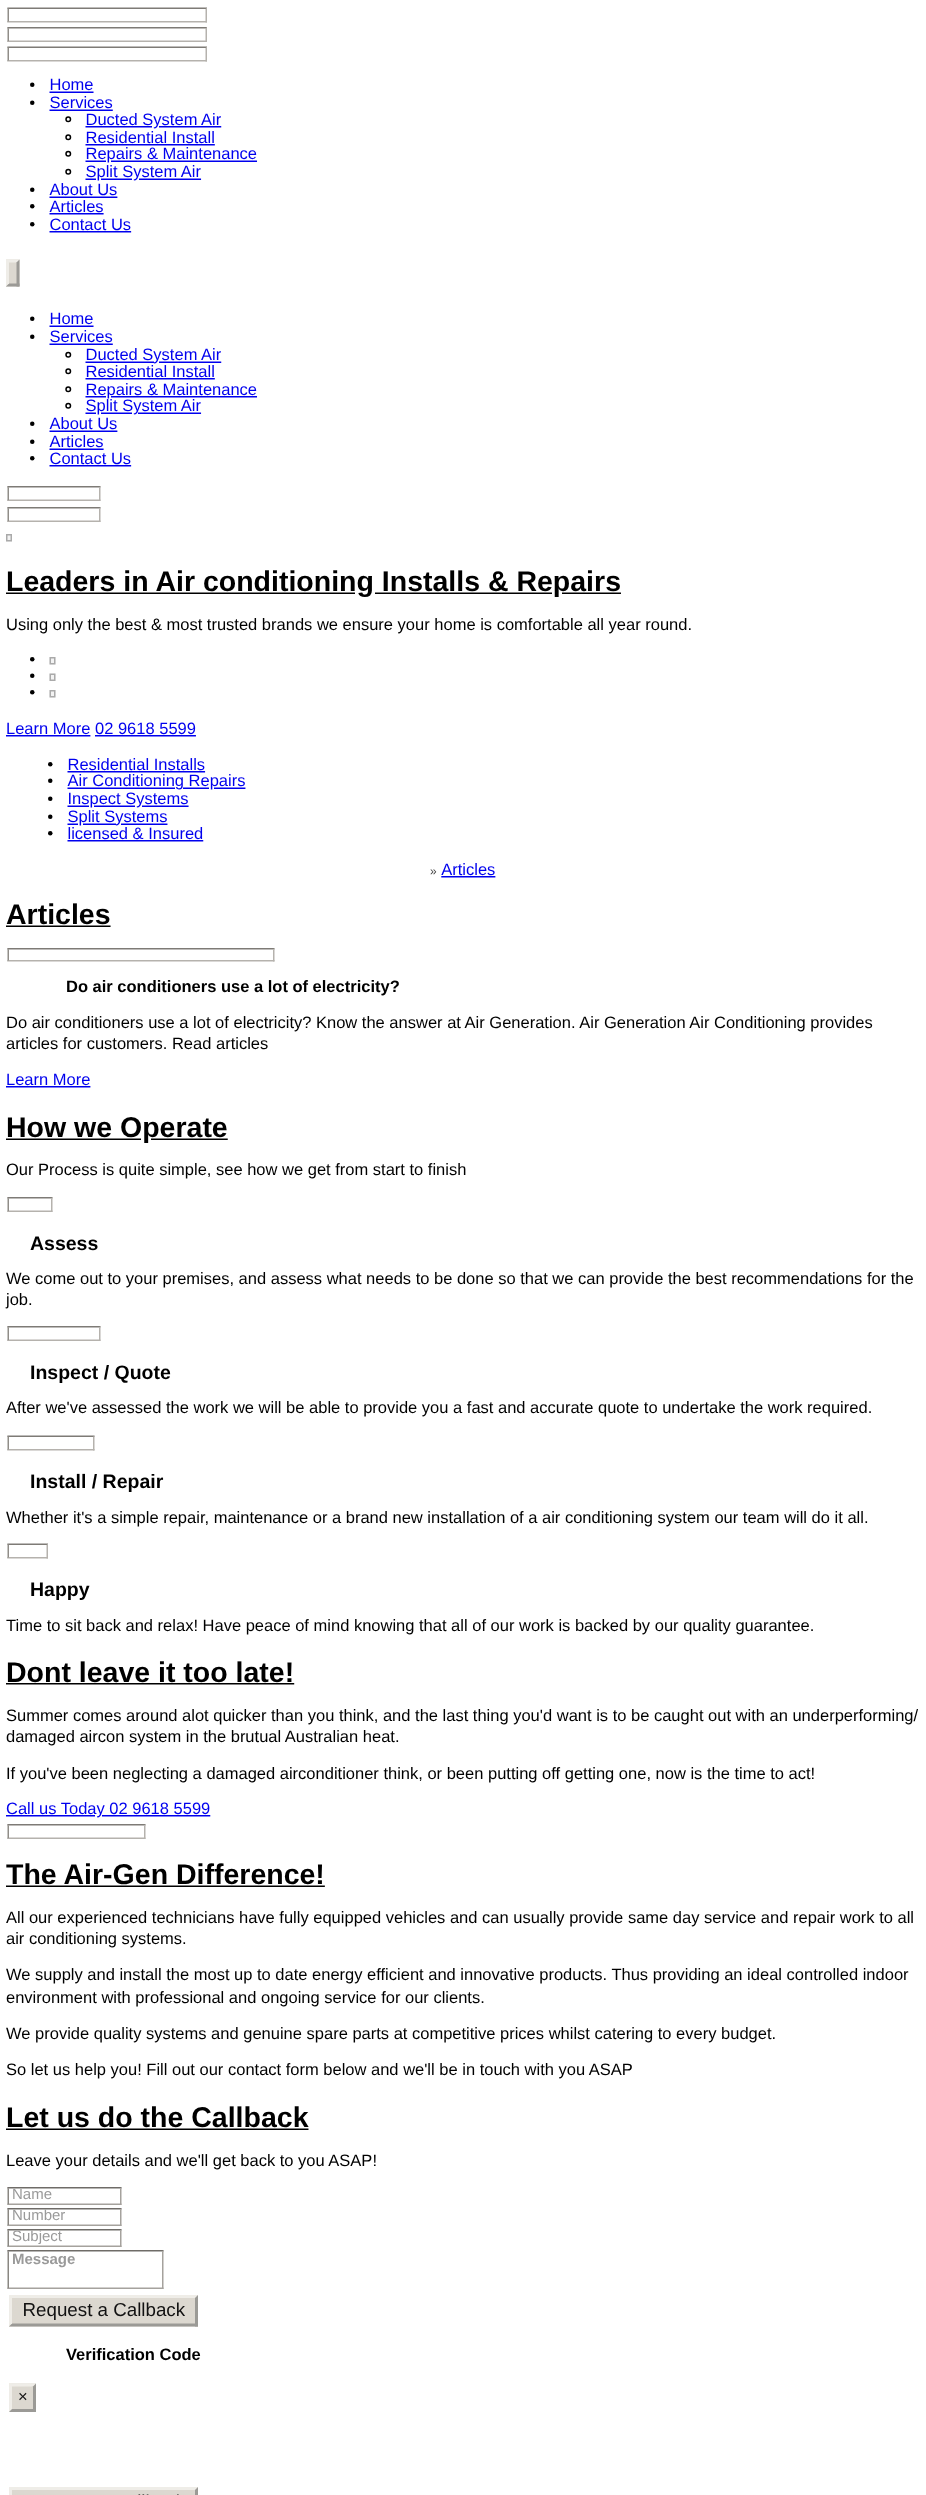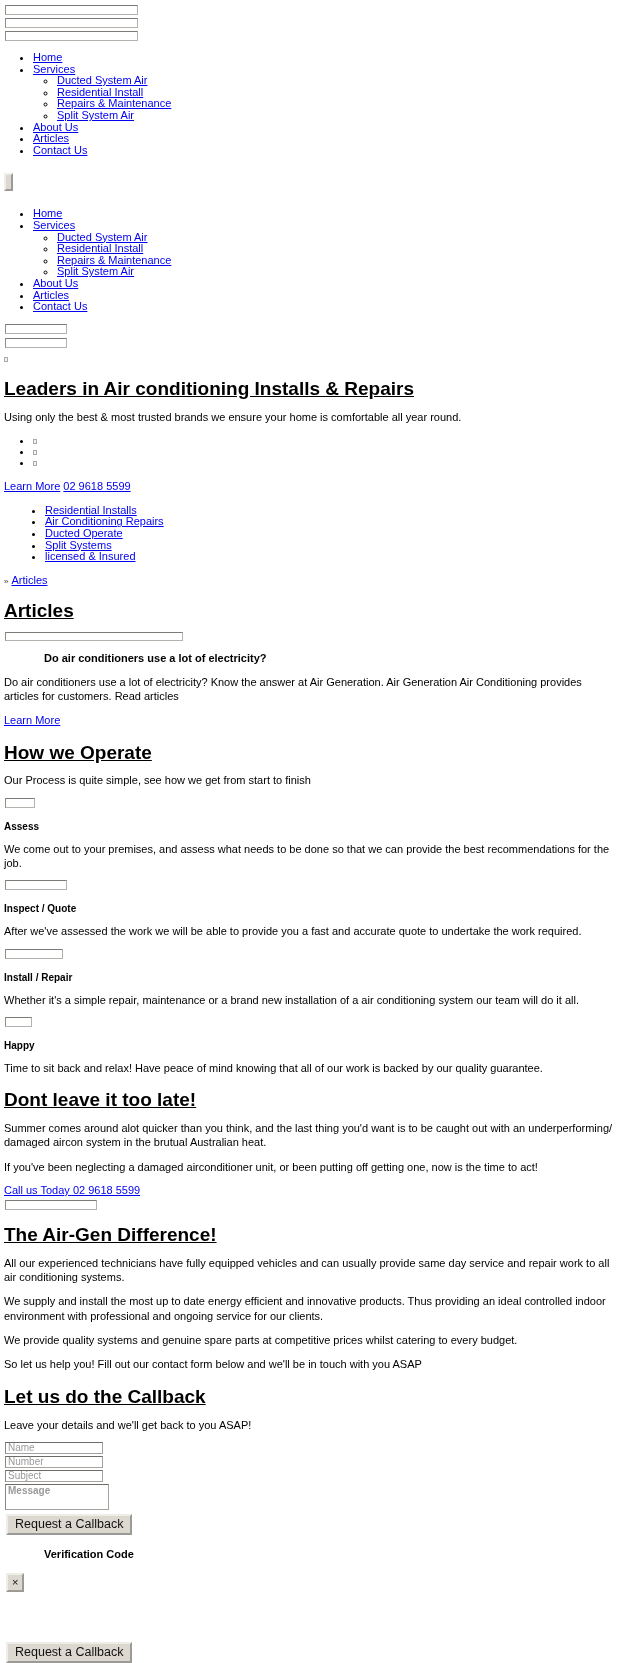--- a/index.html
+++ b/index.html
@@ -36,46 +36,46 @@
   ul.nav ul { list-style: circle; margin: 0; padding-left: 24px; }
   ul.nav li { line-height: 11.6px; }
 
   ul.linklist { list-style: disc; margin: 11px 0; padding-left: 29px; }
   ul.linklist li { line-height: 11.6px; margin-left: 12px; }
 
   ul.brands { list-style: disc; margin: 11px 0; padding-left: 29px; }
   ul.brands li { line-height: 11.2px; }
 
   h1 { font-size: 19px; line-height: 1.1; margin: 15px 0 10px 0; font-weight: bold; text-decoration: underline; }
-  h3 { font-size: 10px; margin: 13px 0 9px 0; font-weight: bold; }
+  h3 { font-size: 13px; margin: 13px 0 9px 16px; font-weight: bold; }
   .article-title, .verif-label { font-size: 11px; font-weight: bold; margin: 11px 0; padding-left: 40px; }
   p { margin: 10px 0; line-height: 1.3; }
 
-  .crumb { margin: 10px 0; }
+  .crumb { margin: 10px 0; text-align: center; }
   .crumb-sep { font-size: 8px; color: #444; margin-right: 3px; }
 
   .tiny-btn {
     width: 9px; height: 18px; padding: 0; margin: 6px 0;
     background: #dcd8d0; border: 2px outset #efede8; cursor: pointer;
   }
   .btn {
     font-family: "Liberation Sans", sans-serif;
     font-size: 12.5px; color: #111;
     background: #dcd8d0;
     border: 2px outset #efede8;
     padding: 1px 7px 2px 7px;
     margin: 2px 2px;
     cursor: pointer;
     display: inline-block;
   }
   .x-btn { font-size: 11px; padding: 1px 4px 2px 4px; }
 
   .field {
     display: block;
-    width: 98px; height: 12px;
+    width: 76px; height: 12px;
     border: 1px solid #a5a29d; border-top-color: #6f6c68; border-left-color: #8a8782;
     font-family: "Liberation Sans", sans-serif;
     font-size: 10px; padding: 0 2px; margin: 0 0 2px 1px;
     background: #fff;
   }
   .field::placeholder { color: #9a9a9a; opacity: 1; }
   textarea.field { width: 104px; height: 26px; resize: none; font-weight: bold; }
 
   .captcha-spacer { height: 46px; }
 </style>
@@ -140,21 +140,21 @@
   </ul>
 
   <p>
     <a>Learn More</a>
     <a>02 9618 5599</a>
   </p>
 
   <ul class="linklist">
     <li><a>Residential Installs</a></li>
     <li><a>Air Conditioning Repairs</a></li>
-    <li><a>Ducted Operate</a></li>
+    <li><a>Inspect Systems</a></li>
     <li><a>Split Systems</a></li>
     <li><a>licensed &amp; Insured</a></li>
   </ul>
 
   
   <div class="crumb">
     <span class="crumb-sep">»</span><a>Articles</a>
   </div>
 
   
@@ -180,21 +180,21 @@
   <h3>Install / Repair</h3>
   <p>Whether it's a simple repair, maintenance or a brand new installation of a air conditioning system our team will do it all.</p>
 
   <span class="box step-box-4"></span>
   <h3>Happy</h3>
   <p>Time to sit back and relax! Have peace of mind knowing that all of our work is backed by our quality guarantee.</p>
 
   
   <h1>Dont leave it too late!</h1>
   <p>Summer comes around alot quicker than you think, and the last thing you'd want is to be caught out with an underperforming/ damaged aircon system in the brutual Australian heat.</p>
-  <p>If you've been neglecting a damaged airconditioner unit, or been putting off getting one, now is the time to act!</p>
+  <p>If you've been neglecting a damaged airconditioner think, or been putting off getting one, now is the time to act!</p>
   <div><a>Call us Today 02 9618 5599</a></div>
   <span class="box call-box"></span>
 
   
   <h1>The Air-Gen Difference!</h1>
   <p>All our experienced technicians have fully equipped vehicles and can usually provide same day service and repair work to all air conditioning systems.</p>
   <p>We supply and install the most up to date energy efficient and innovative products. Thus providing an ideal controlled indoor environment with professional and ongoing service for our clients.</p>
   <p>We provide quality systems and genuine spare parts at competitive prices whilst catering to every budget.</p>
   <p>So let us help you! Fill out our contact form below and we'll be in touch with you ASAP</p>
 

